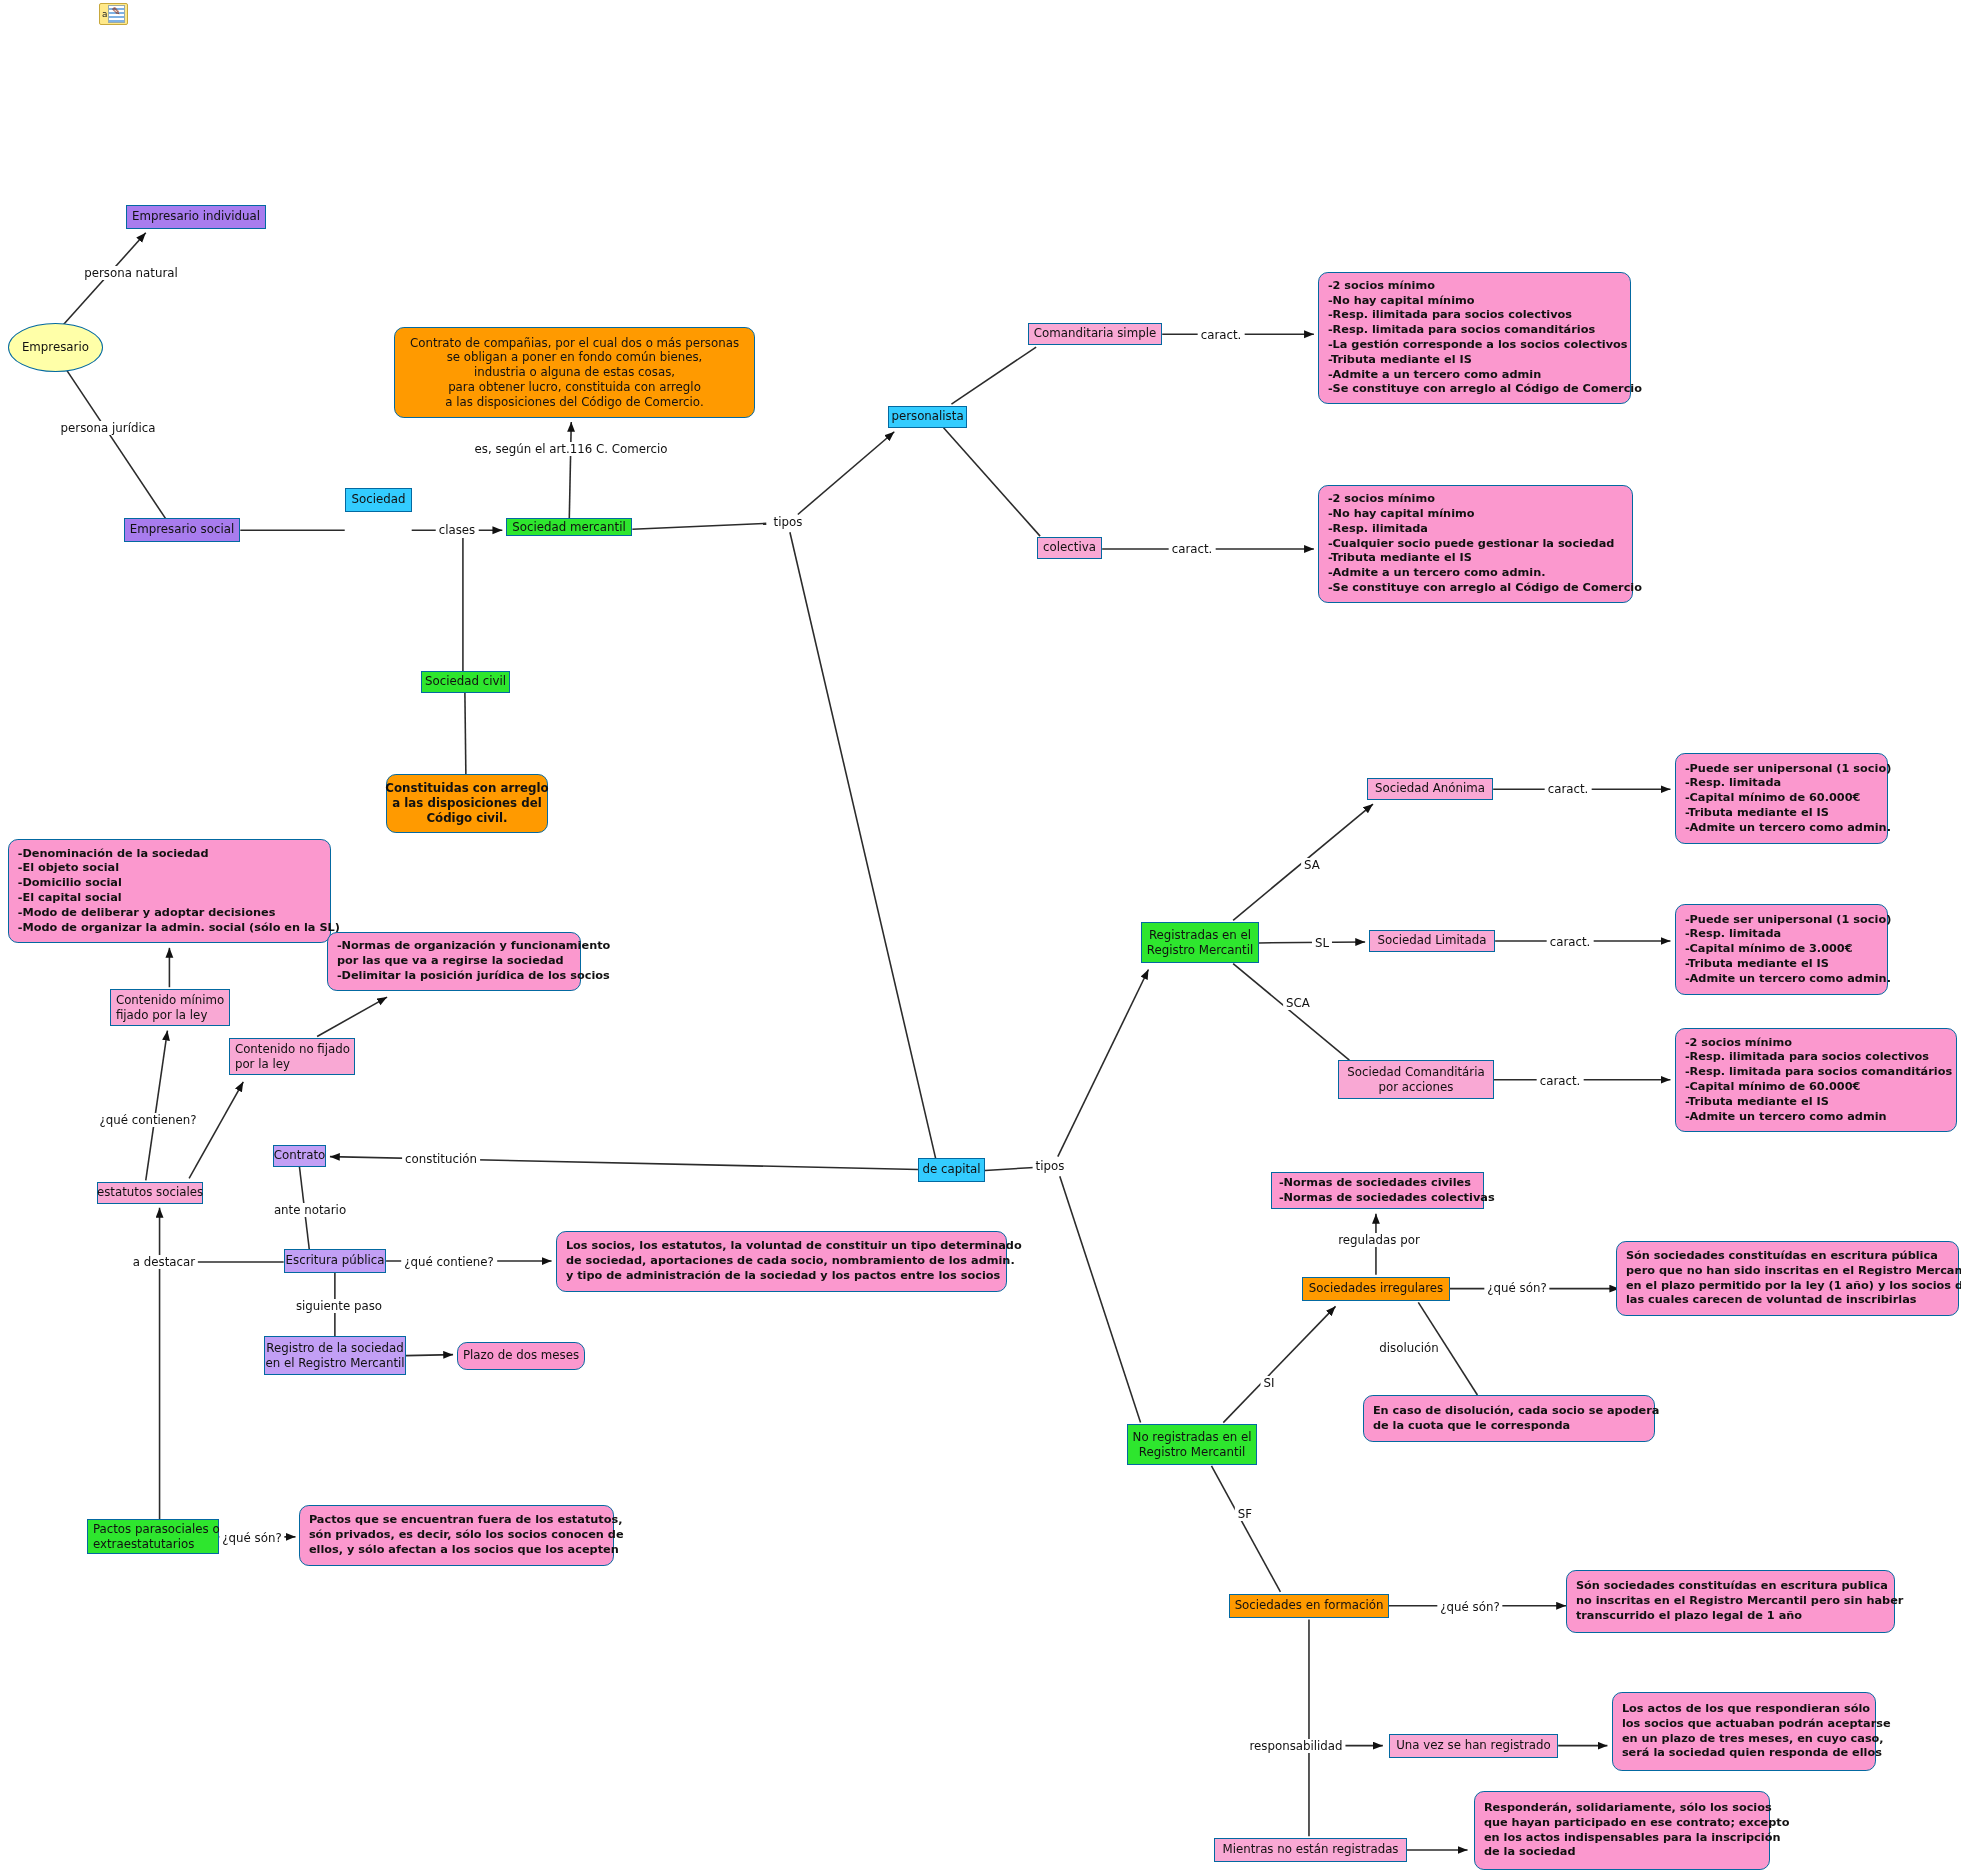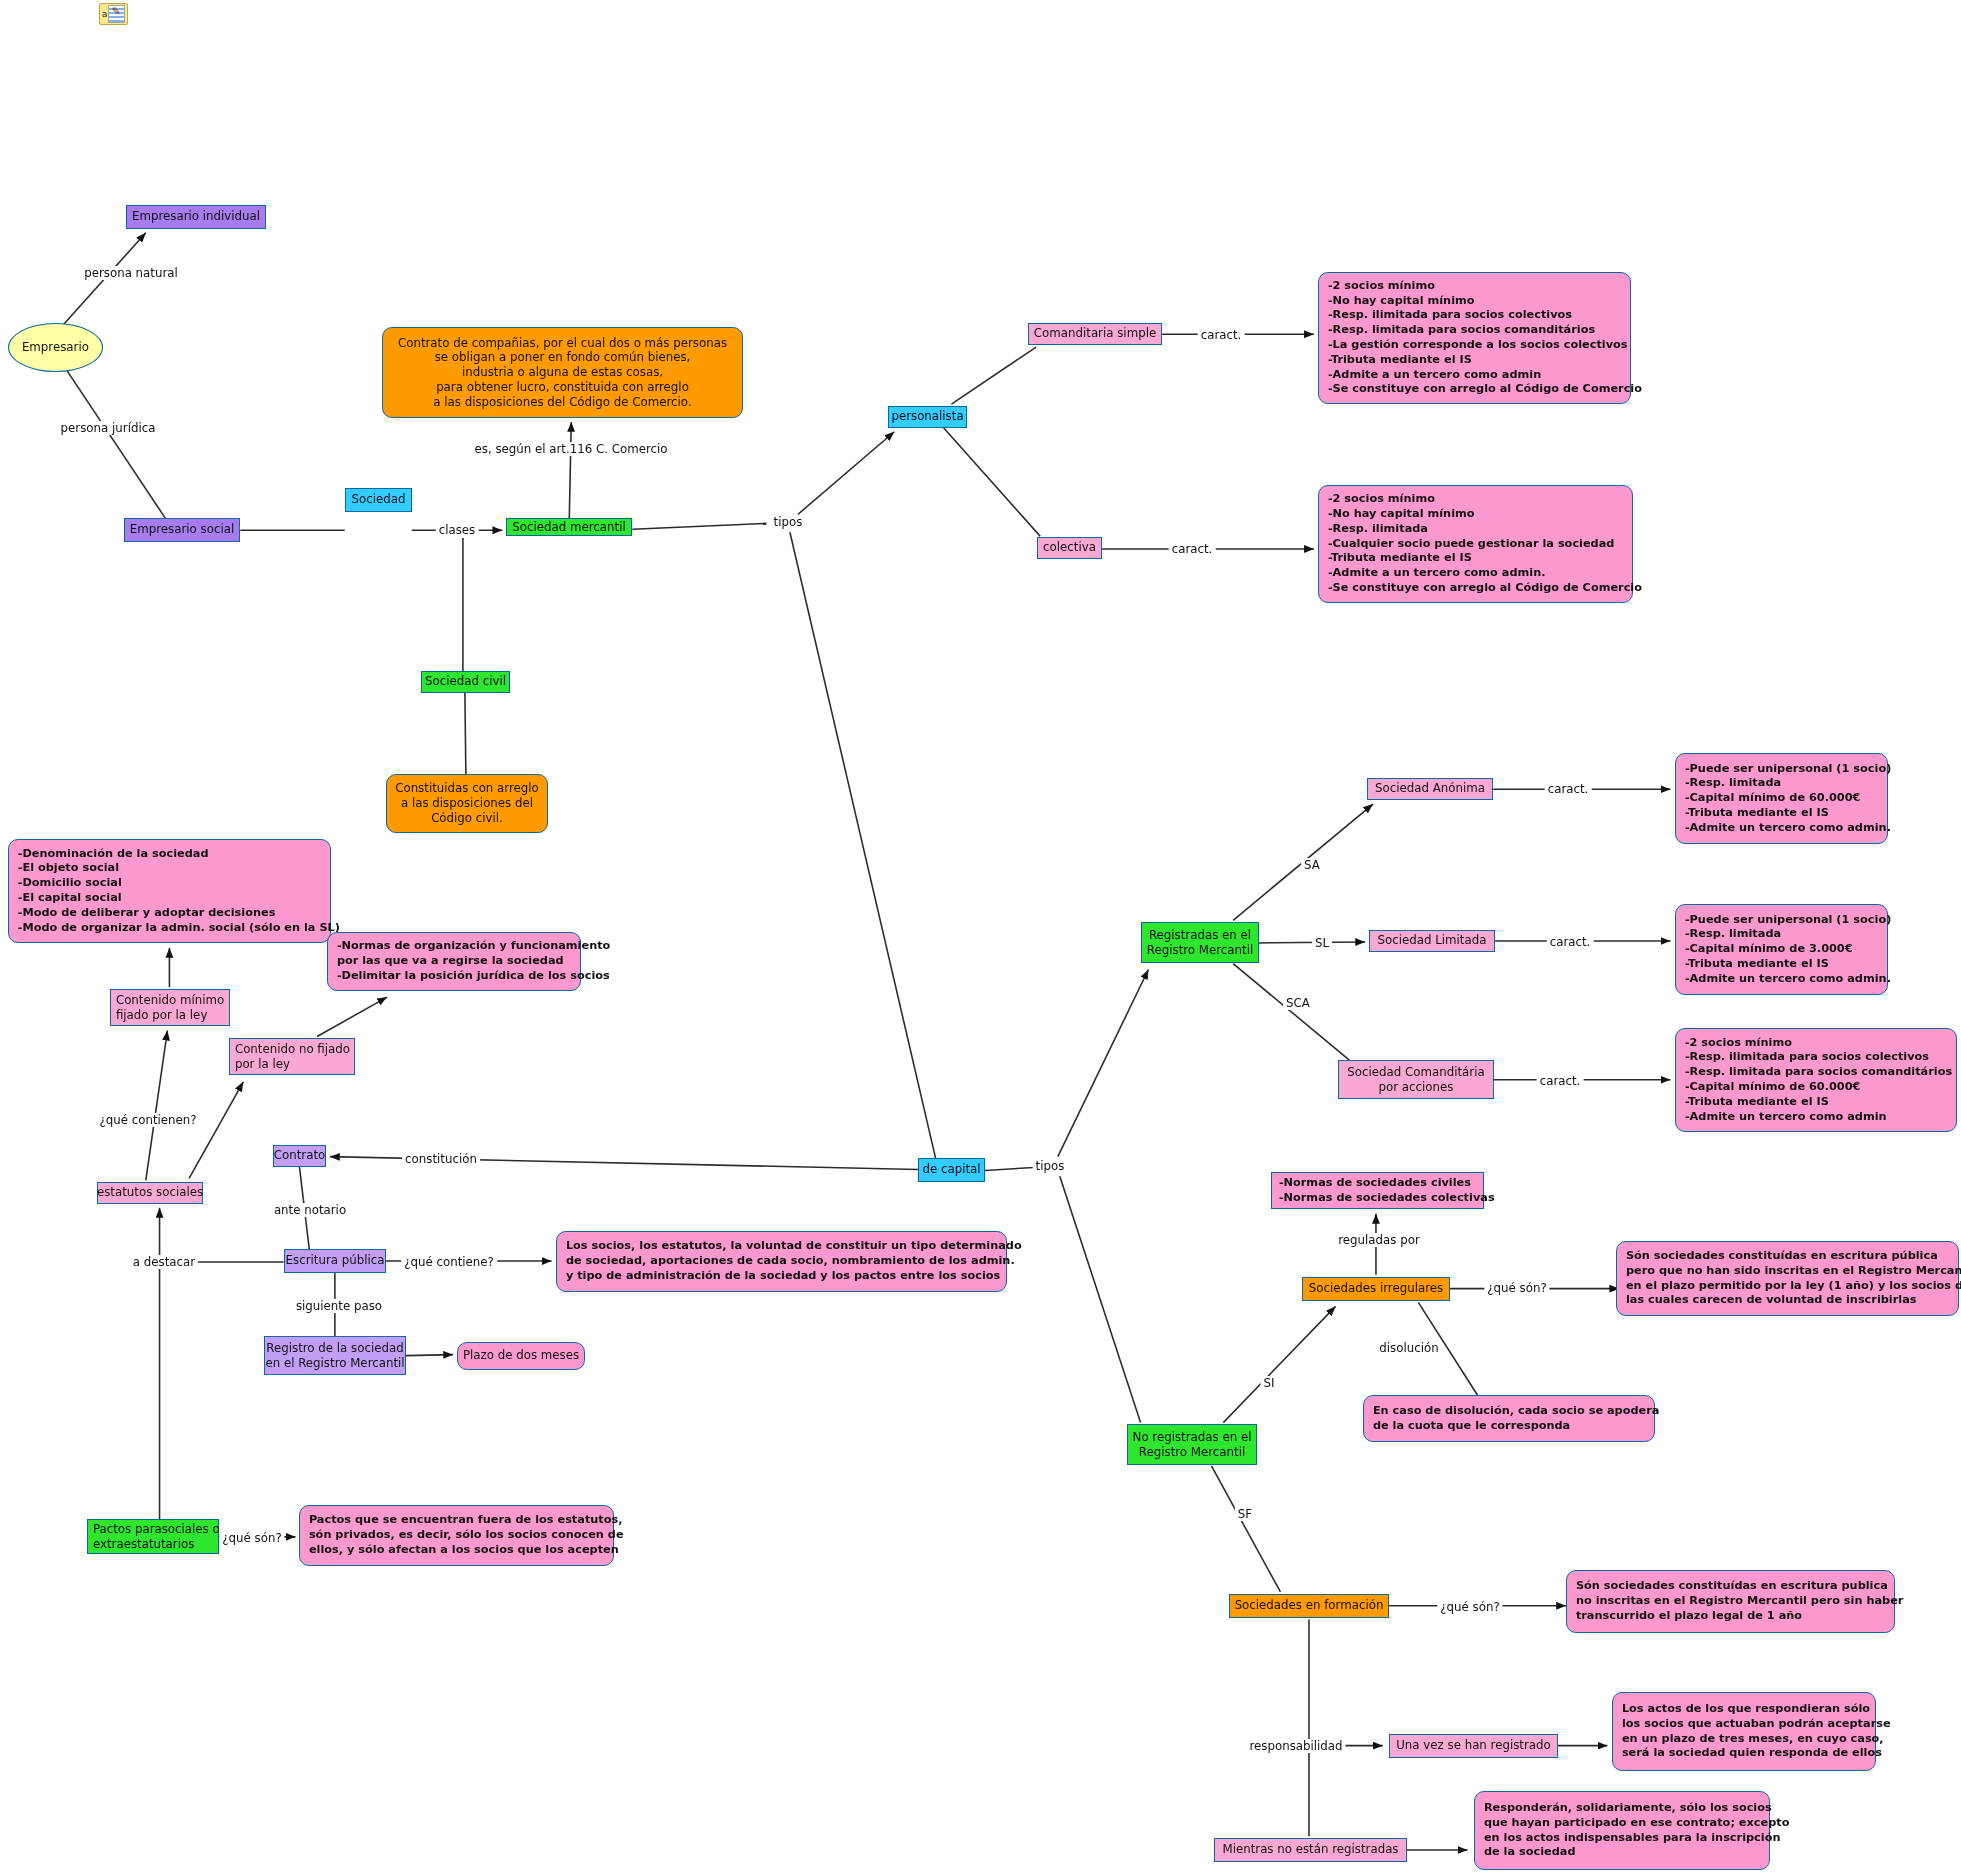--- a/index.html
+++ b/index.html
@@ -97,27 +97,27 @@
   <div class="noteicon" style="left:99px;top:3px;">
     <span class="a">a</span>
     <span class="pg"></span>
   </div>
 
   <div class="node paleyellow ellipse" style="left:7.9px;top:323px;width:95px;height:49px;">Empresario</div>
   <div class="node purple" style="left:126px;top:205px;width:140px;height:23.6px;">Empresario individual</div>
   <div class="node purple" style="left:124px;top:518px;width:116px;height:23.6px;">Empresario social</div>
   <div class="node cyan" style="left:345px;top:488px;width:67px;height:23.6px;">Sociedad</div>
   <div class="node green" style="left:506px;top:518px;width:126px;height:18px;">Sociedad mercantil</div>
-  <div class="node orange rounded" style="left:382px;top:327px;width:361px;height:91px;">Contrato de compañias, por el cual dos o más personas
+  <div class="node orange rounded" style="left:394px;top:327px;width:361px;height:91px;">Contrato de compañias, por el cual dos o más personas
 se obligan a poner en fondo común bienes,
 industria o alguna de estas cosas,
 para obtener lucro, constituida con arreglo
 a las disposiciones del Código de Comercio.</div>
   <div class="node green" style="left:421px;top:671px;width:89px;height:21.7px;">Sociedad civil</div>
-  <div class="node orange rounded" style="left:386px;top:774px;width:162px;height:59px;">Constituidas con arreglo
+  <div class="node orange rounded" style="left:386px;top:774px;width:162px;height:59px;font-weight:bold;">Constituidas con arreglo
 a las disposiciones del
 Código civil.</div>
 
   <div class="node cyan" style="left:888px;top:406px;width:79px;height:21.7px;">personalista</div>
   <div class="node yellow" style="left:1028px;top:323px;width:134px;height:21.7px;">Comanditaria simple</div>
   <div class="node yellow" style="left:1037px;top:537px;width:65px;height:21.7px;">colectiva</div>
   <div class="node pink detail" style="left:1318px;top:272px;width:313px;height:132px;">-2 socios mínimo
 -No hay capital mínimo
 -Resp. ilimitada para socios colectivos
 -Resp. limitada para socios comanditários

